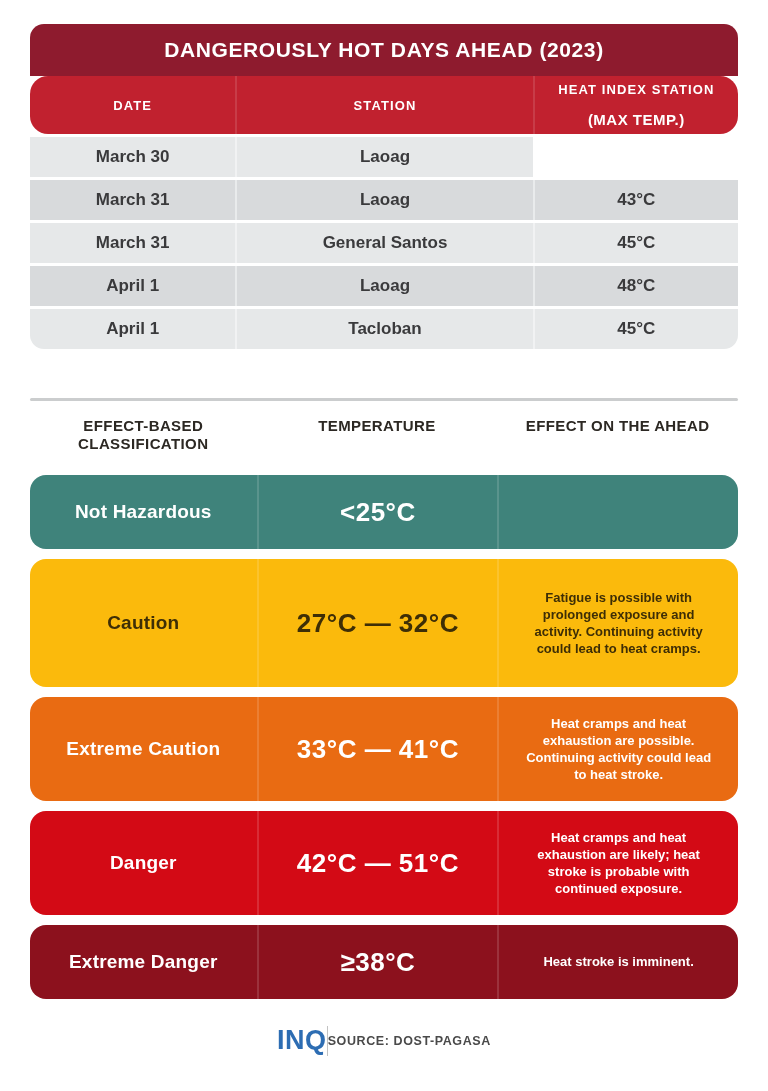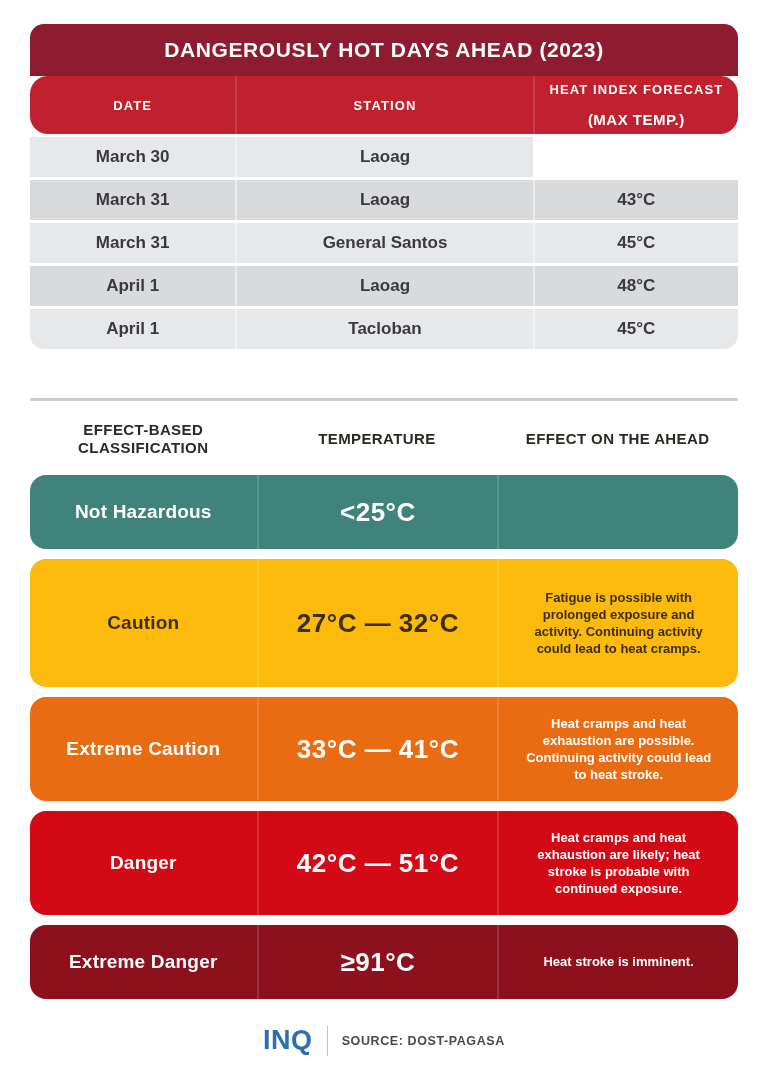--- a/index.html
+++ b/index.html
@@ -33,21 +33,21 @@
     font-weight:bold; font-size:17px; color:#3a3a3c;
   }
   .f-cell + .f-cell { border-left:2px solid rgba(255,255,255,0.45); }
   .f-row.light .f-cell { background:var(--row-light,#e6e8e9); }
   .f-row.dark  .f-cell { background:var(--row-dark,#d8dadc); }
 
   
   .divider { height:3px; background:#cbcdce; margin-top:49px; border-radius:2px; }
 
   
-  .class-header { display:flex; margin-top:16px; min-height:44px; align-items:center; }
+  .class-header { display:flex; margin-top:16px; min-height:44px; align-items:flex-start; }
   .ch-cell {
     display:flex; align-items:center; justify-content:center; text-align:center;
     color:#2c2823; font-weight:bold; font-size:15px; letter-spacing:0.4px; line-height:1.18;
   }
   .cc0 { width:32%; } .cc1 { width:34%; } .cc2 { width:34%; }
   .ch-cell.cc0 span { max-width:165px; display:inline-block; }
 
   .c-row { display:flex; border-radius:16px; overflow:hidden; margin-top:10px; }
   .c-row:first-of-type { margin-top:14px; }
   .c-row:nth-of-type(1) { min-height:74px; }
@@ -55,42 +55,42 @@
   .c-row:nth-of-type(3) { min-height:104px; }
   .c-row:nth-of-type(4) { min-height:104px; }
   .c-row:nth-of-type(5) { min-height:74px; }
   .c-cell { display:flex; align-items:center; justify-content:center; text-align:center; }
   .c-cell + .c-cell { border-left:2px solid rgba(255,255,255,0.14); }
   .c-label  { width:32%; font-weight:bold; font-size:19px; letter-spacing:0.2px; }
   .c-temp   { width:34%; font-weight:bold; font-size:26px; letter-spacing:0.5px; }
   .c-effect { width:34%; font-weight:bold; font-size:13px; line-height:1.32; padding:10px 24px; }
 
   
-  .footer { display:flex; align-items:center; justify-content:center; margin-top:26px; gap:14px; }
+  .footer { display:flex; align-items:center; justify-content:center; margin-top:26px; }
   .inq-logo { font-size:27px; font-weight:bold; color:var(--logo-color,#2d6db3); letter-spacing:0.5px; }
   .footer-divider { width:1px; height:30px; background:#c2c2c2; }
   .source-text { font-size:12.5px; font-weight:bold; color:#4a4a4a; letter-spacing:0.6px; }
 </style>
 </head>
 <body>
 
 <div class="canvas">
   <div class="content">
 
     <div class="forecast-card">
       <div class="title-band">DANGEROUSLY HOT DAYS AHEAD (2023)</div>
       <div class="header-row">
         <div class="h-cell fc0">
           <span>DATE</span>
         </div>
         <div class="h-cell fc1">
           <span>STATION</span>
         </div>
         <div class="h-cell fc2">
-          <span>HEAT INDEX FORECAST</span>
+          <span>HEAT INDEX STATION</span>
           <span class="h-sub">(MAX TEMP.)</span>
         </div>
       </div>
       <div>
           <div class="f-row light">
             <div class="f-cell fc0">March 30</div>
             <div class="f-cell fc1">Laoag</div>
           </div>
           <div class="f-row dark">
             <div class="f-cell fc0">March 31</div>
@@ -172,21 +172,21 @@
           </div>
           <div class="c-cell c-effect">
             <span>Heat cramps and heat exhaustion are likely; heat stroke is probable with continued exposure.</span>
           </div>
         </div>
         <div class="c-row" style="background: rgb(140, 17, 29); color: rgb(255, 255, 255);">
           <div class="c-cell c-label">
             <span>Extreme Danger</span>
           </div>
           <div class="c-cell c-temp">
-            <span>≥91°C</span>
+            <span>≥38°C</span>
           </div>
           <div class="c-cell c-effect">
             <span>Heat stroke is imminent.</span>
           </div>
         </div>
       </div>
 
     <div class="footer">
       <span class="inq-logo">INQ</span>
       <span class="footer-divider"></span>

